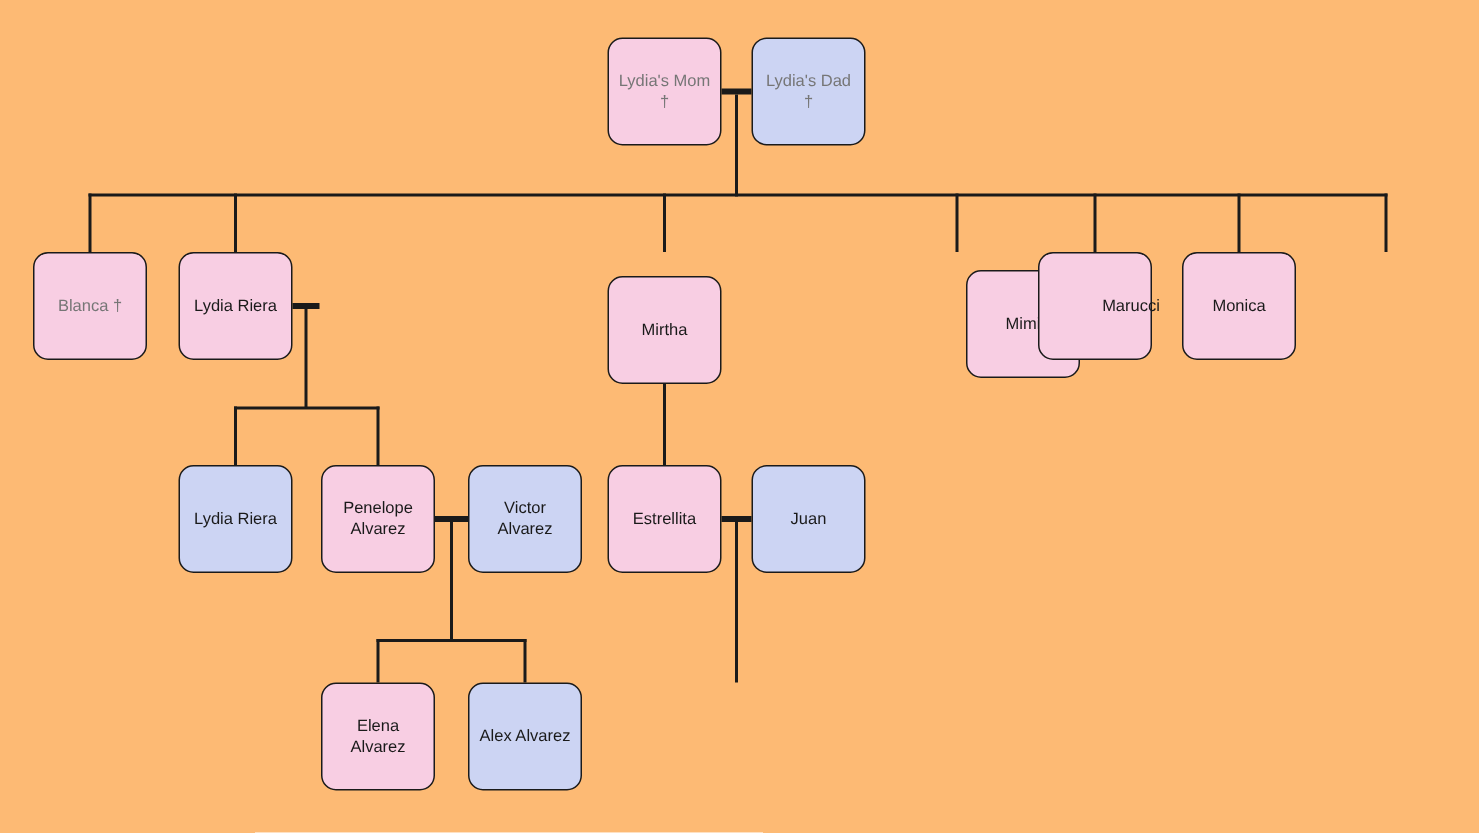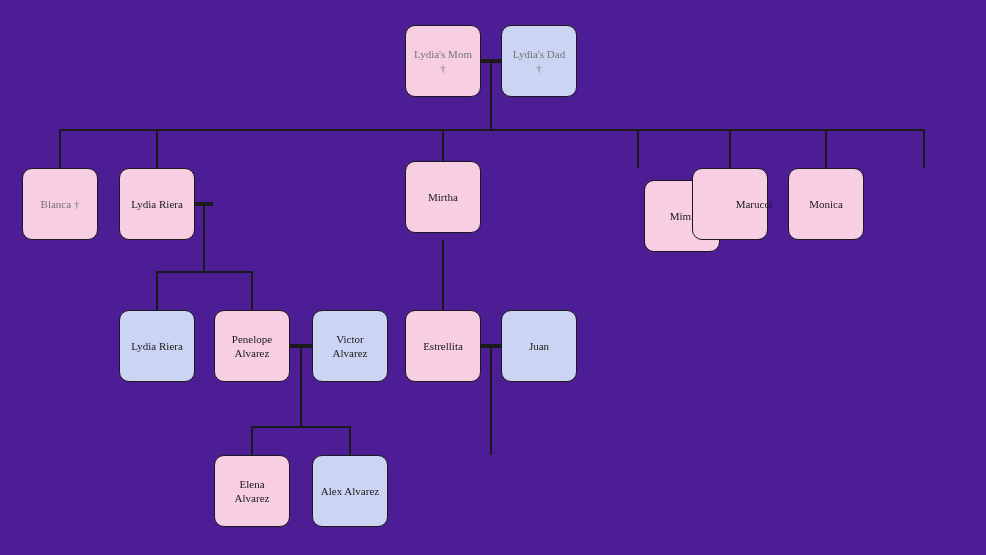--- a/index.html
+++ b/index.html
@@ -5,23 +5,22 @@
   html, body {
     margin: 0;
     padding: 0;
     background: #ffffff;
     font-family: "Liberation Sans", sans-serif;
   }
   #canvas {
     position: relative;
     width: 986px;
     height: 555px;
-    background: #4c1d95;
+    background: #fdba74;
     overflow: hidden;
-    font-family: Liberation Serif, serif;
   }
   .node {
     position: absolute;
     width: 76px;
     height: 72px;
     box-sizing: border-box;
     border: 1.4px solid var(--border-color, #1a1a1a);
     border-radius: 10px;
     display: flex;
     align-items: center;
@@ -91,21 +90,21 @@
       <span class="label">Lydia's Dad
 †</span>
     </div>
 
   <div class="node pink muted" style="left:22px;  top:168px;">
       <span class="label">Blanca †</span>
     </div>
   <div class="node pink" style="left:119px; top:168px;">
       <span class="label">Lydia Riera</span>
     </div>
-  <div class="node pink" style="left:405px; top:161px;">
+  <div class="node pink" style="left:405px; top:184px;">
       <span class="label">Mirtha</span>
     </div>
   <div class="node pink" style="left:600px; top:180px;margin-left:44px;">
       <span class="label">Mimi</span>
     </div>
   <div class="node pink" style="left:692px; top:168px;padding-left:48px;">
       <span class="label">Marucci</span>
     </div>
   <div class="node pink" style="left:788px; top:168px;">
       <span class="label">Monica</span>

